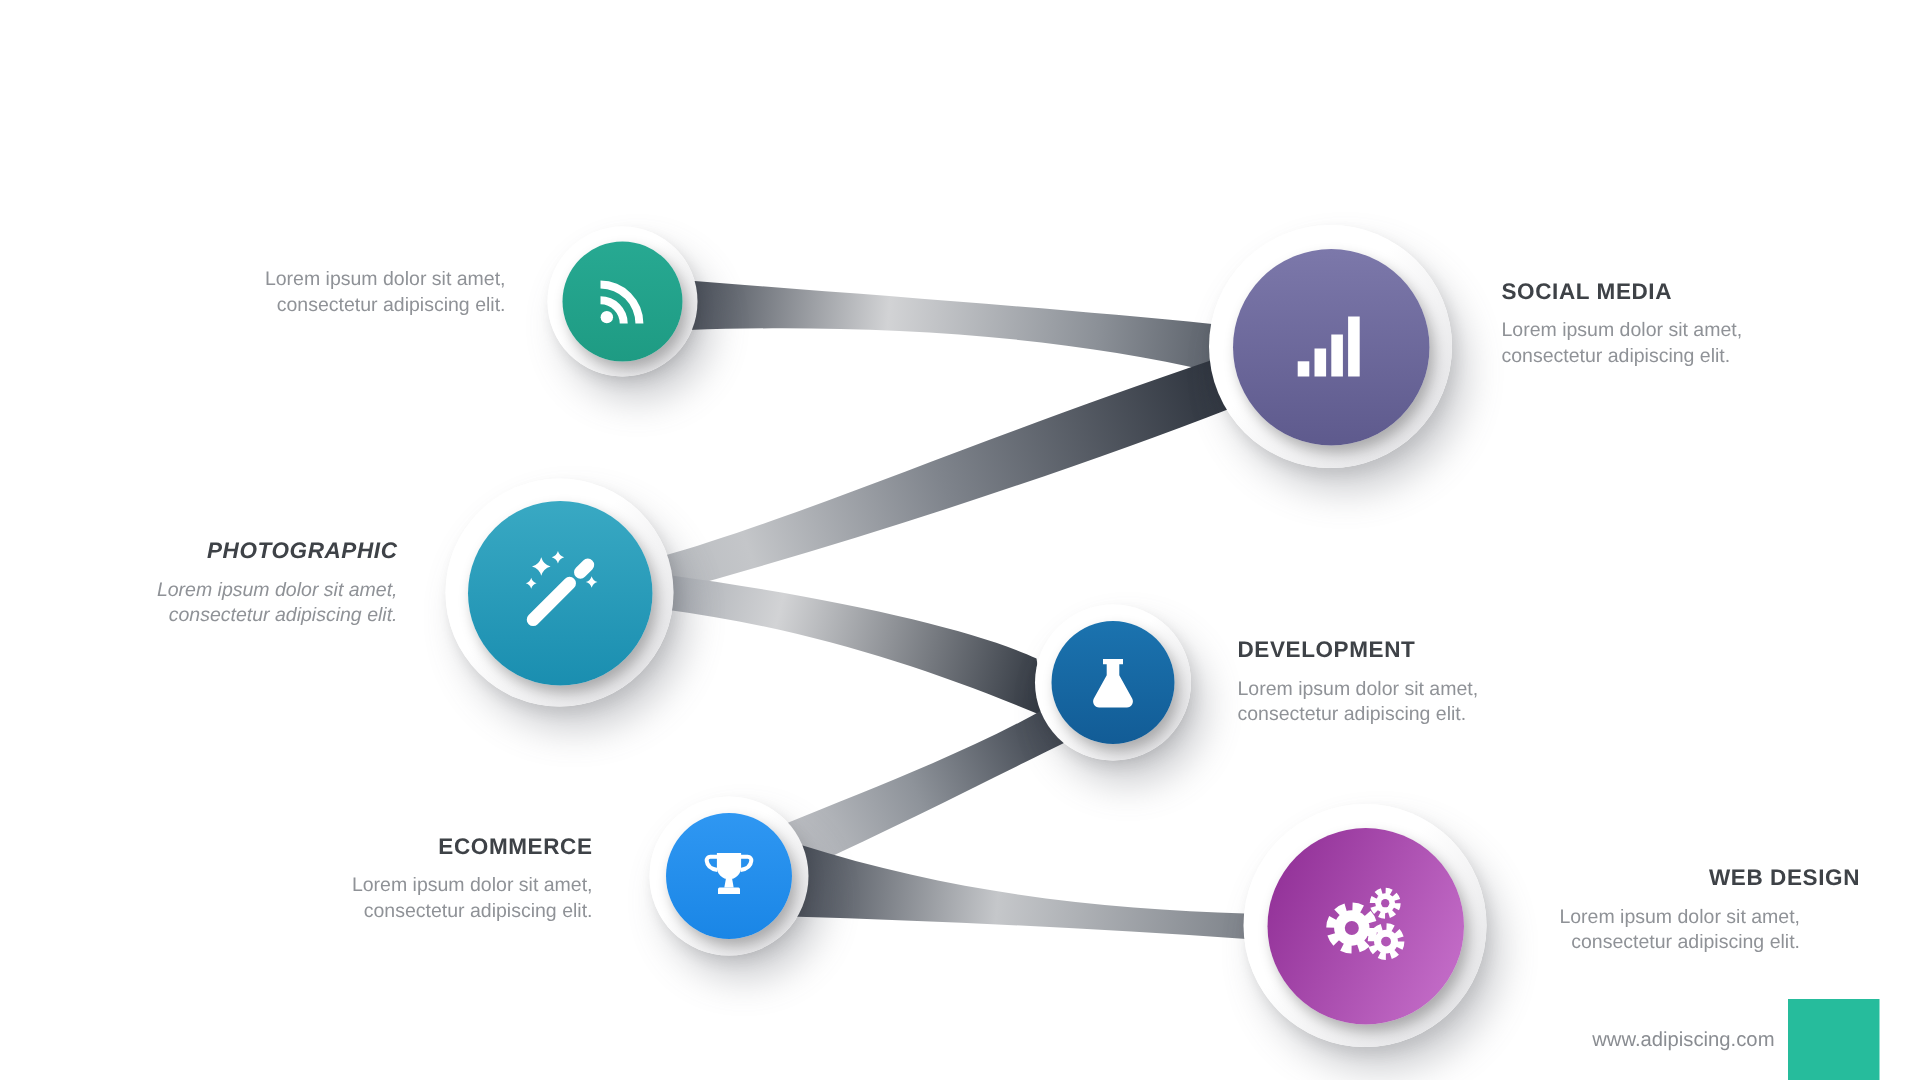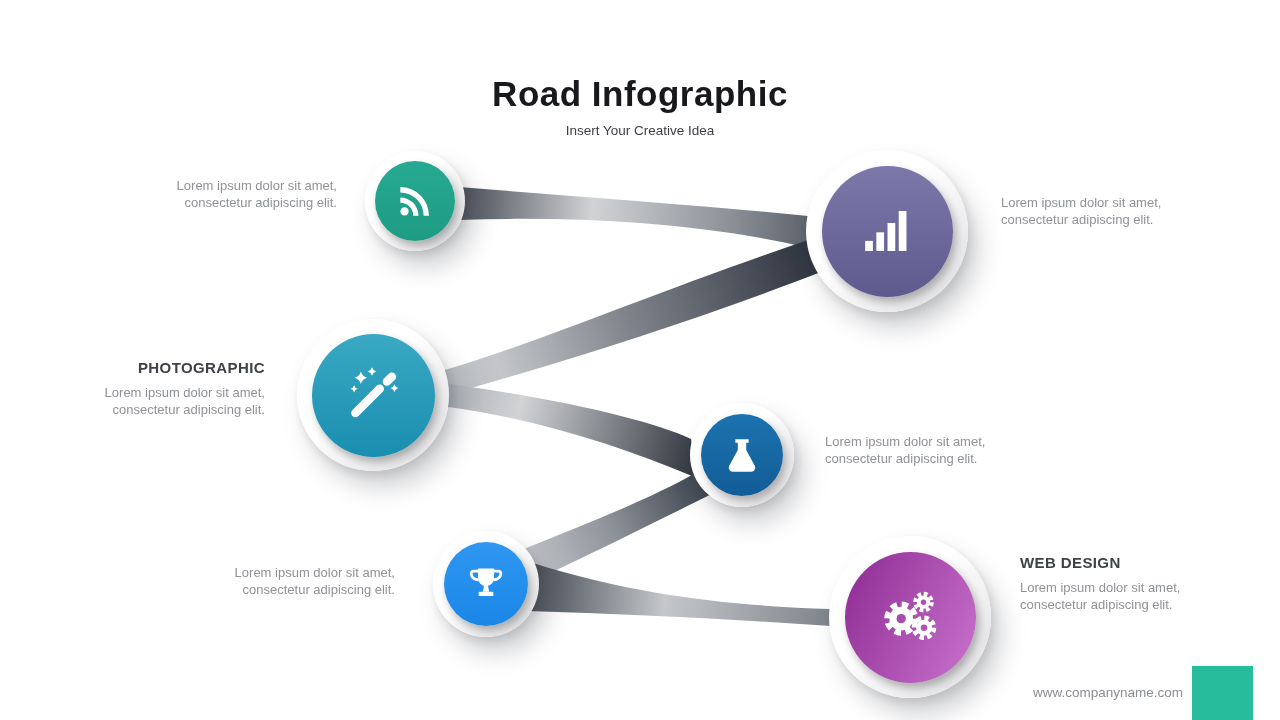--- a/index.html
+++ b/index.html
@@ -40,38 +40,34 @@
   .n-web .inner{width:131px;height:131px;}
 
   
   .nodetext{position:absolute;z-index:3;}
   .nodetext h3{margin:0;font-size:15px;font-weight:700;color:#3e4247;letter-spacing:0.4px;}
   .nodetext p{margin:8px 0 0 0;font-size:13px;line-height:17px;color:#8f9297;width:180px;}
   .align-right{text-align:right;}
   .align-right p{margin-left:auto;}
   .t-search{left:107px;top:169px;width:230px;}
   .t-social{left:1001px;top:186px;width:220px;}
-  .t-photo{left:35px;top:359px;width:230px;}
+  .t-photo{left:35px;top:359px;width:230px;font-style:italic;}
   .t-dev{left:825px;top:425px;width:220px;}
   .t-ecom{left:165px;top:556px;width:230px;}
-  .t-web{left:1020px;top:554px;width:220px;}
+  .t-web{left:1020px;top:577px;width:220px;text-align:right;}
 
   
   .site{position:absolute;right:97px;top:685px;font-size:13.5px;color:#8a8d92;z-index:3;}
   .accent-square{position:absolute;left:1192px;top:666px;width:61px;height:54px;z-index:3;}
 </style>
 </head>
 <body>
 
 <div class="slide">
 
-  <div class="header">
-    <h1 class="title">Road Infographic</h1>
-    <div class="subtitle">Insert Your Creative Idea</div>
-  </div>
 
   <svg class="ribbons" width="1280" height="720" viewBox="0 0 1280 720">
     <defs>
       <linearGradient id="g1" gradientUnits="userSpaceOnUse" x1="459" y1="203" x2="809" y2="232">
         <stop offset="0" stop-color="#454b55"></stop>
           <stop offset="0.38" stop-color="#d2d3d5"></stop>
         <stop offset="0.78" stop-color="#8b9097"></stop>
           <stop offset="1" stop-color="#5d636c"></stop>
       </linearGradient>
       <linearGradient id="g2" gradientUnits="userSpaceOnUse" x1="812" y1="258" x2="443" y2="383">
@@ -178,37 +174,40 @@
         </g>
       </svg>
     </div>
   </div>
 
   <div class="nodetext t-search align-right">
     <p>Lorem ipsum dolor sit amet, consectetur adipiscing elit.</p>
   </div>
 
   <div class="nodetext t-social">
+    <h3>SOCIAL MEDIA</h3>
     <p>Lorem ipsum dolor sit amet, consectetur adipiscing elit.</p>
   </div>
 
   <div class="nodetext t-photo align-right">
     <h3>PHOTOGRAPHIC</h3>
     <p>Lorem ipsum dolor sit amet, consectetur adipiscing elit.</p>
   </div>
 
   <div class="nodetext t-dev">
+    <h3>DEVELOPMENT</h3>
     <p>Lorem ipsum dolor sit amet, consectetur adipiscing elit.</p>
   </div>
 
   <div class="nodetext t-ecom align-right">
+    <h3>ECOMMERCE</h3>
     <p>Lorem ipsum dolor sit amet, consectetur adipiscing elit.</p>
   </div>
 
   <div class="nodetext t-web">
     <h3>WEB DESIGN</h3>
     <p>Lorem ipsum dolor sit amet, consectetur adipiscing elit.</p>
   </div>
 
-  <div class="site">www.companyname.com</div>
+  <div class="site">www.adipiscing.com</div>
   <div class="accent-square" style="background: rgb(38, 188, 156);"></div>
 
 </div>
 
 </body></html>

